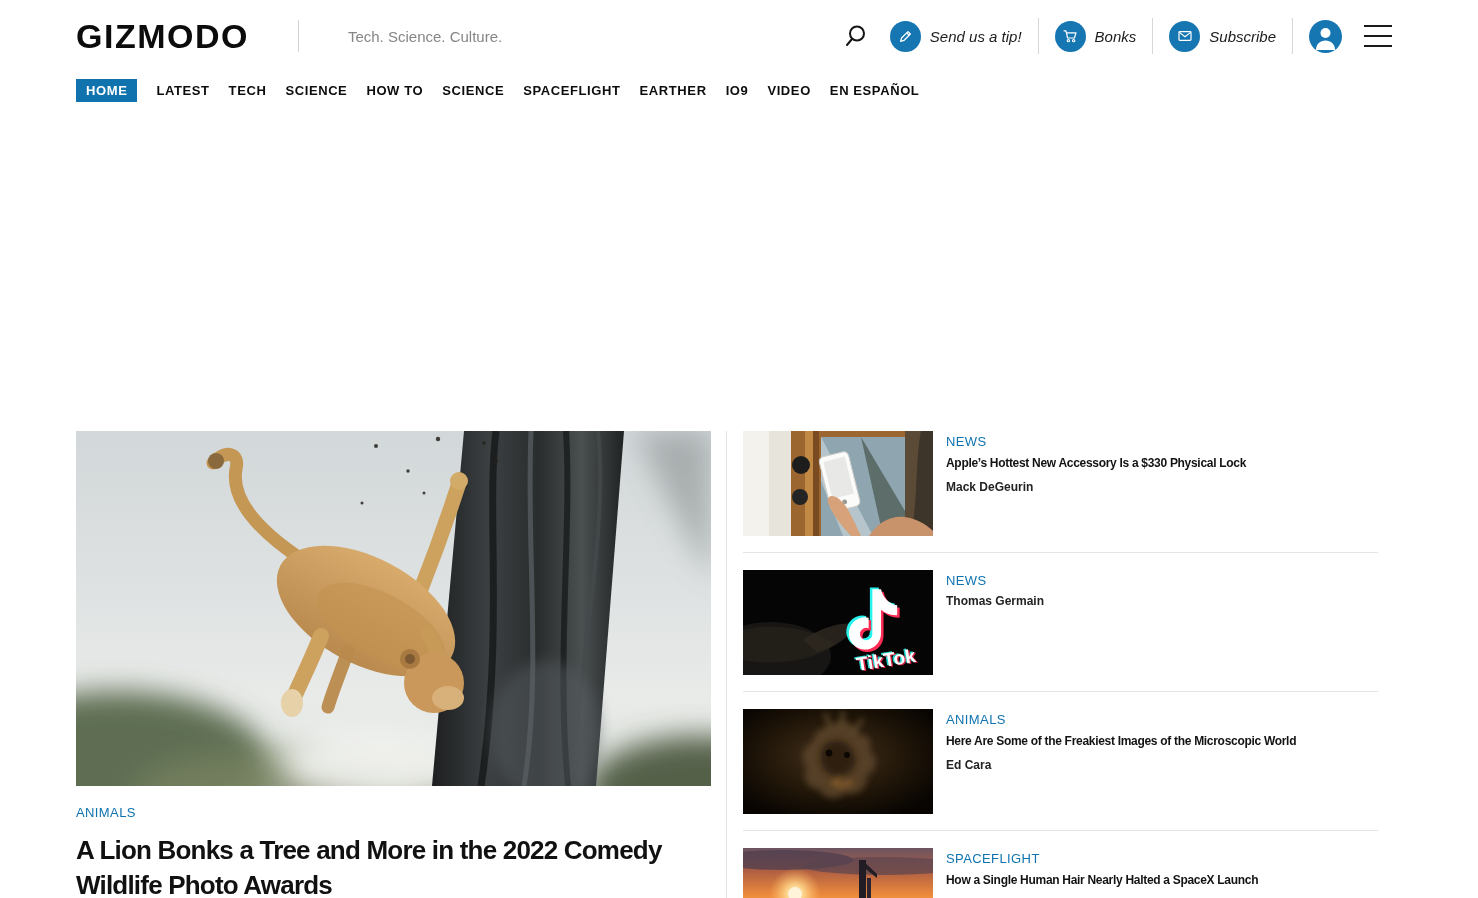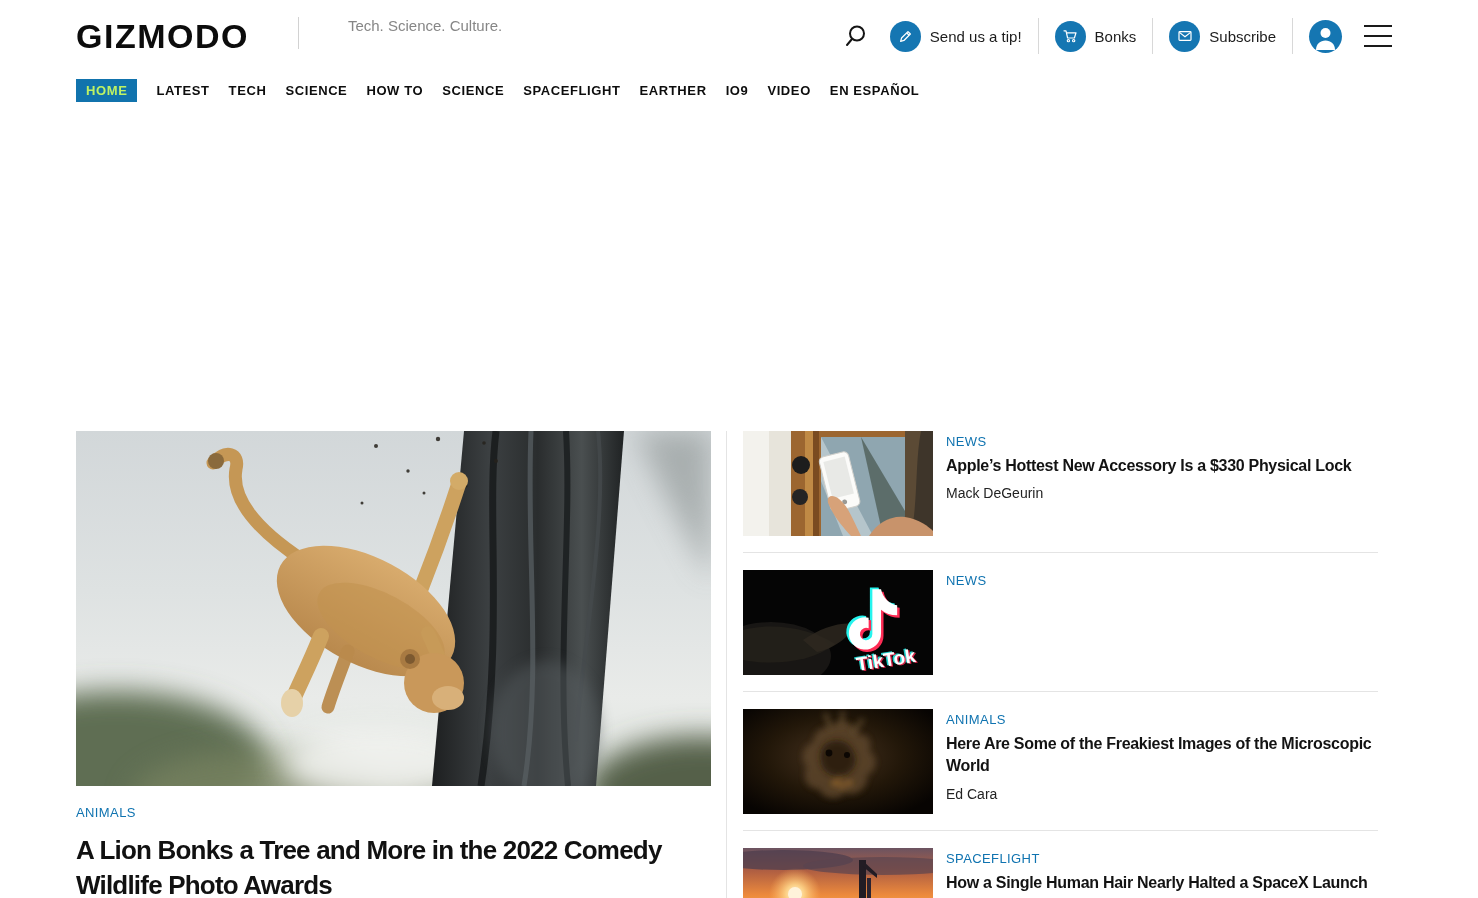--- a/index.html
+++ b/index.html
@@ -12,42 +12,42 @@
   }
   *{box-sizing:border-box;margin:0;padding:0;}
   html,body{width:1478px;height:898px;overflow:hidden;background:#fff;
     font-family:"Liberation Sans",sans-serif;color:var(--text-dark);}
   a{text-decoration:none;color:inherit;cursor:pointer;}
   button{background:none;border:none;cursor:pointer;font-family:inherit;}
 
   
   .header-top{height:72px;display:flex;align-items:center;justify-content:space-between;
     padding:0 84px 0 76px;}
-  .brand{display:flex;gap:32px;}
+  .brand{display:flex;align-items:center;gap:32px;}
   .logo{font-size:34px;font-weight:700;letter-spacing:1.5px;color:#0c0c0c;}
   .brand-divider{width:1px;height:32px;background:#d2d2d2;margin:0 17px;display:inline-block;}
   .tagline{font-size:15px;color:var(--tagline-gray);}
   .header-actions{display:flex;align-items:center;}
   .search-btn{margin-right:22px;display:flex;align-items:center;}
   .action{display:flex;align-items:center;font-size:15px;color:#1c1c1c;}
-  .action .label{margin-left:9px;}
+  .action .label{margin-left:9px;font-style:italic;}
   .circle{width:31px;height:31px;border-radius:50%;background:var(--circle-blue);
     display:flex;align-items:center;justify-content:center;flex:none;}
   .vdiv{width:1px;height:36px;background:#d8d8d8;margin:0 16px;display:inline-block;}
   .avatar-btn{margin-right:20px;display:flex;align-items:center;}
   .avatar{width:33px;height:33px;border-radius:50%;background:var(--circle-blue);
     display:flex;align-items:flex-end;justify-content:center;overflow:hidden;}
   .hamburger{display:flex;flex-direction:column;justify-content:center;gap:8px;padding:4px 2px;}
   .hamburger span{display:block;width:28px;height:2px;background:#1a1a1a;}
 
   
   .nav-bar{margin:5px 0 0 76px;display:flex;align-items:center;gap:19px;height:26px;}
   .nav-item{font-size:13px;font-weight:700;letter-spacing:.6px;color:#0d0d0d;
     padding:5px 0;white-space:nowrap;}
-  .nav-item.active{background:var(--nav-active-bg);color:#bef264;padding:4px 10px;}
+  .nav-item.active{background:var(--nav-active-bg);color:#ffffff;padding:4px 10px;}
 
   
   .ad-space{height:328px;}
 
   
   .content{margin-left:76px;width:1302px;display:flex;}
   .featured{width:635px;flex:none;}
   .featured-image{display:block;width:635px;height:355px;overflow:hidden;}
   .featured-image svg{display:block;}
   .category{display:inline-block;font-size:13px;font-weight:400;letter-spacing:.4px;
@@ -57,23 +57,23 @@
     line-height:1.35;color:#111;}
   .col-divider{width:1px;background:var(--divider-gray);margin:0 16px 0 15px;}
 
   
   .sidebar{width:635px;flex:none;}
   .side-item{display:flex;gap:13px;}
   .thumb{display:block;width:190px;height:105px;flex:none;overflow:hidden;}
   .thumb svg{display:block;}
   .side-text{padding-top:1px;min-width:0;}
   .side-text .category{margin-bottom:6px;}
-  .side-headline{font-size:16px;font-weight:700;letter-spacing:-.3px;line-height:1.4;
+  .side-headline{font-size:12px;font-weight:700;letter-spacing:-.3px;line-height:1.4;
     color:#131313;margin-bottom:8px;}
-  .side-author{font-size:14px;font-weight:400;color:#232323;}
+  .side-author{font-size:12px;font-weight:700;color:#232323;}
   .side-sep{border:none;border-top:1px solid var(--divider-gray);margin:16px 0 17px;}
 </style>
 </head>
 <body>
 
 <header>
   <div class="header-top">
     <div class="brand">
       <a class="logo">GIZMODO</a>
       <span class="brand-divider"></span>
@@ -277,20 +277,21 @@
           </g>
           <g transform="rotate(-9 140 92)">
             <text x="112" y="96" font-family="Liberation Sans, sans-serif" font-size="19" font-weight="bold" fill="#25f4ee" opacity=".85">TikTok</text>
             <text x="115" y="98" font-family="Liberation Sans, sans-serif" font-size="19" font-weight="bold" fill="#fe2c55" opacity=".85">TikTok</text>
             <text x="113.5" y="97" font-family="Liberation Sans, sans-serif" font-size="19" font-weight="bold" fill="#ffffff">TikTok</text>
           </g>
         </svg>
       </a>
       <div class="side-text">
         <a class="category">NEWS</a>
+        <div class="side-author">Thomas Germain</div>
       </div>
     </article>
 
     <hr class="side-sep">
 
     <article class="side-item">
       <a class="thumb">
         <svg width="190" height="105" viewBox="0 0 190 105" preserveAspectRatio="none">
           <defs>
             <radialGradient id="micglow" cx=".48" cy=".45" r=".65">

